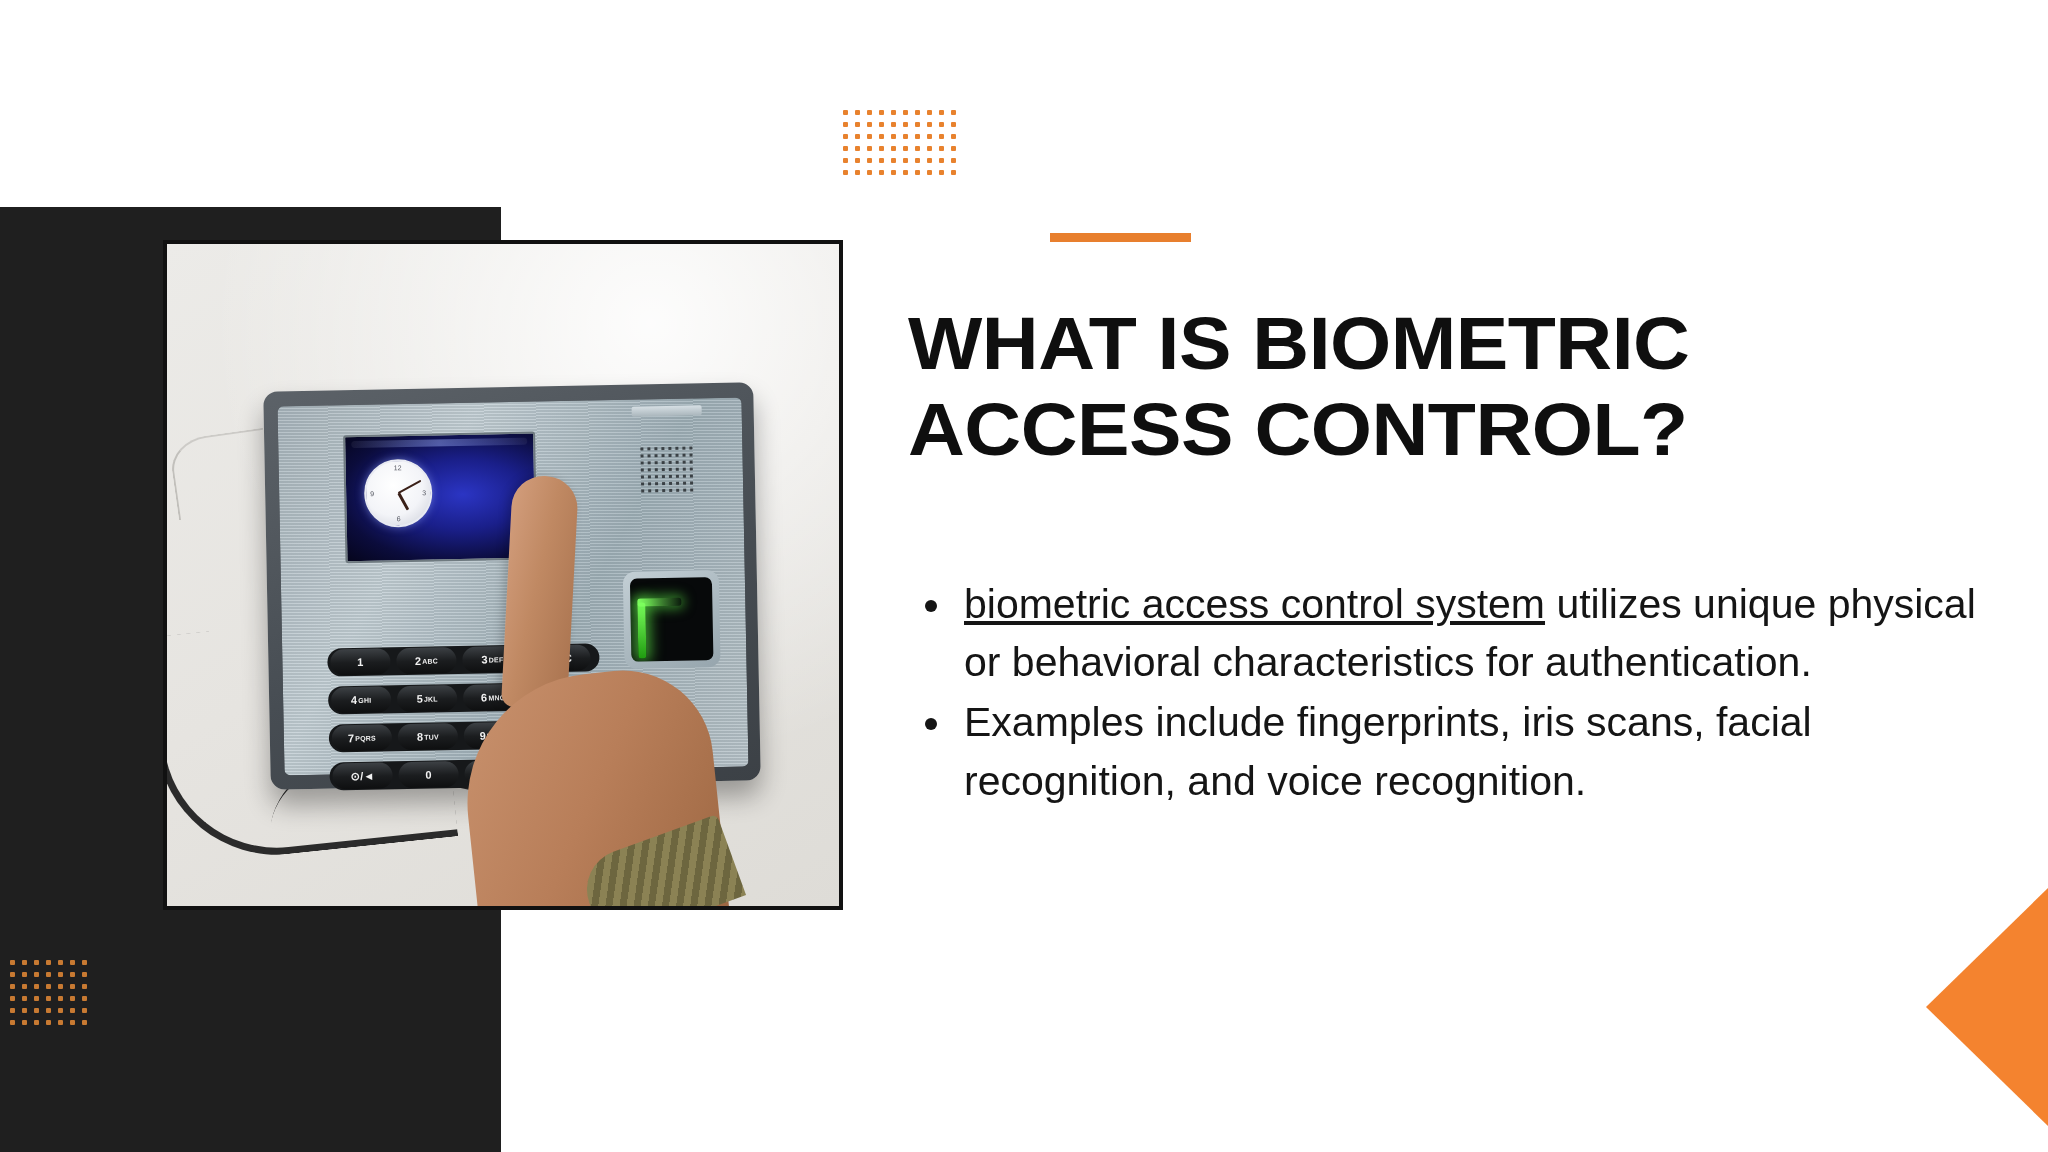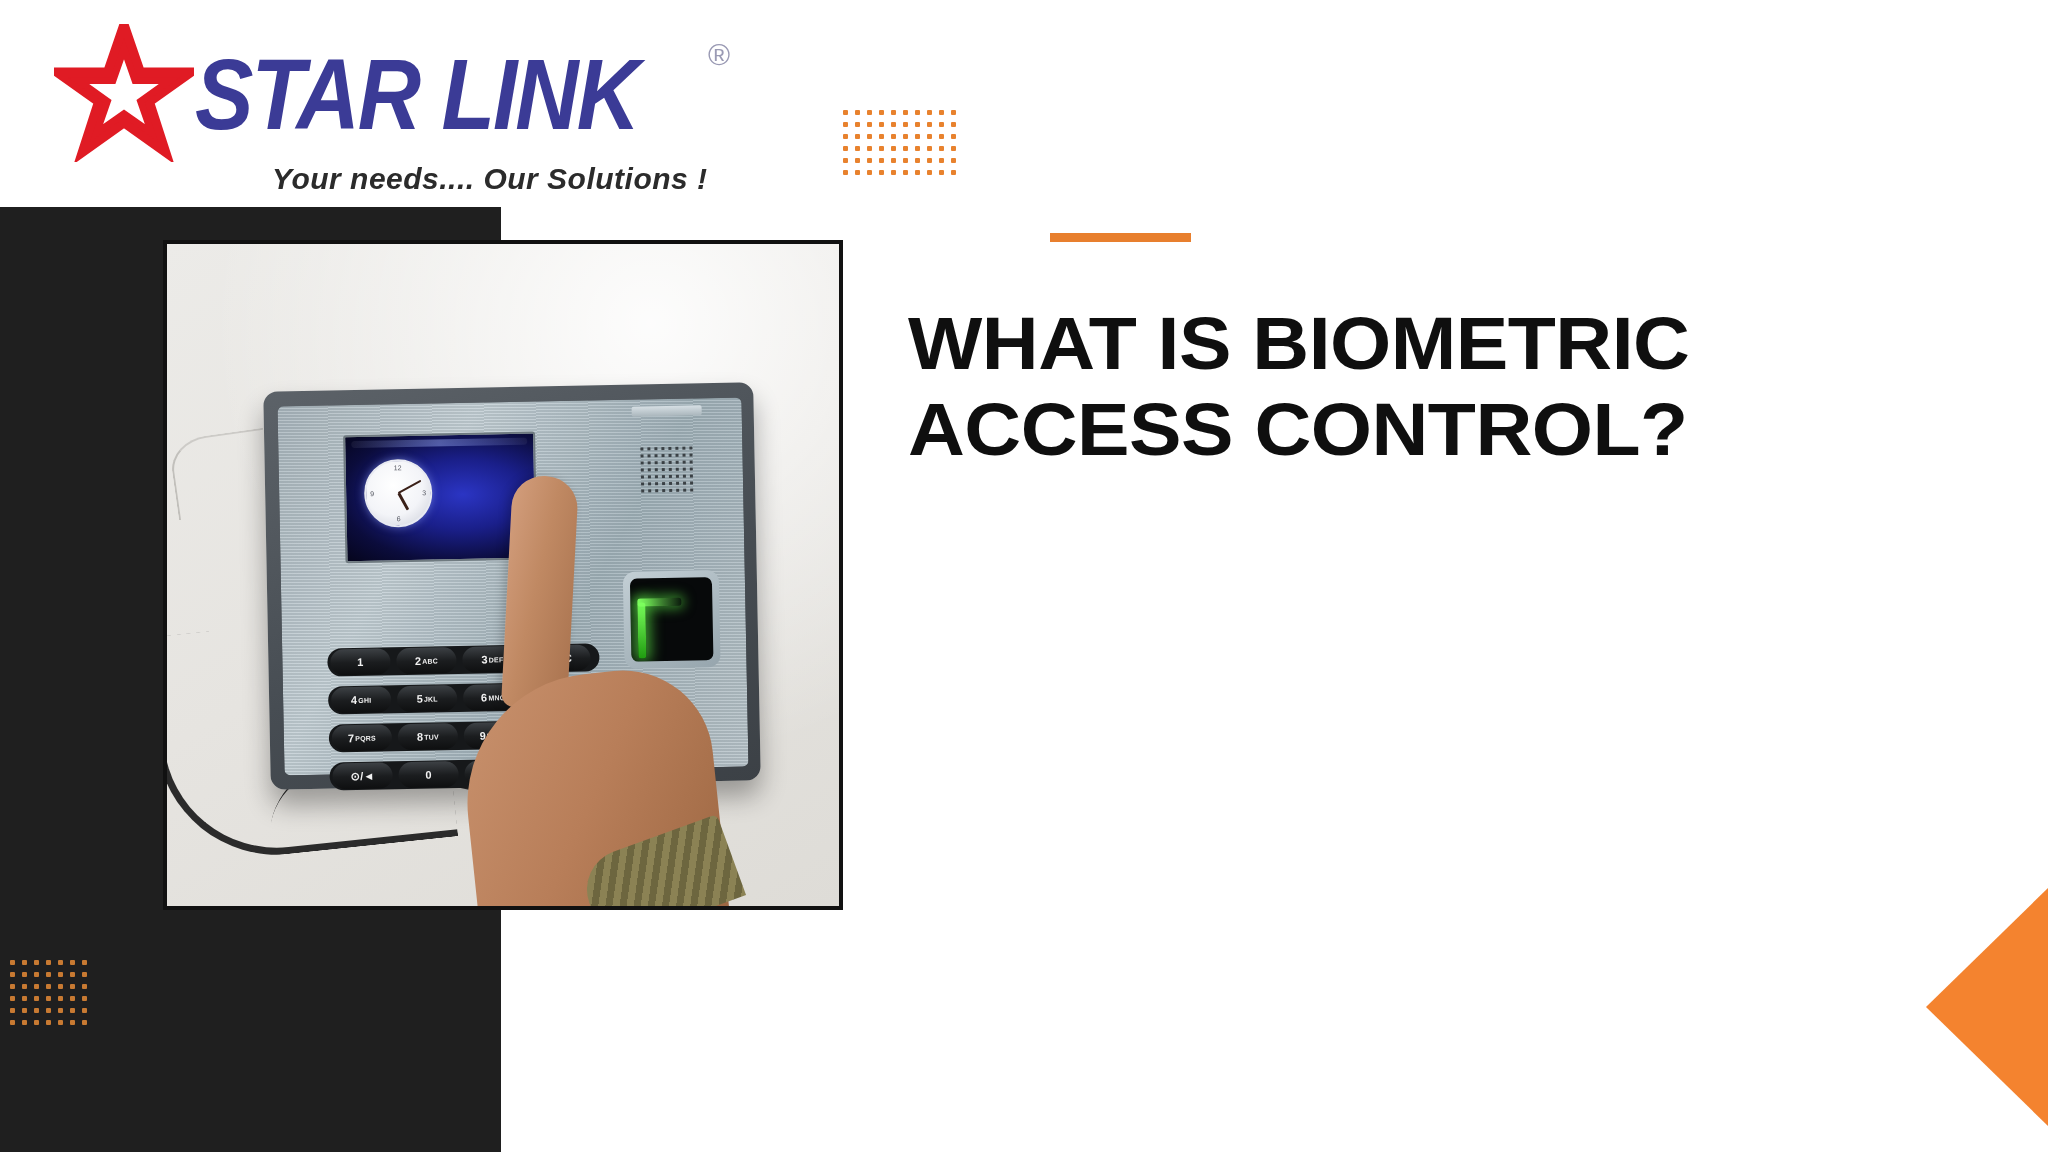--- a/index.html
+++ b/index.html
@@ -344,30 +344,20 @@
   }
   .link-underline { text-decoration:underline; text-underline-offset:3px; }
 </style>
 </head>
 <body>
 
 <div class="slide">
 
   <div class="dark-panel"></div>
 
-  <div class="logo-wrap">
-    <svg class="logo-star" viewBox="0 0 100 100">
-      <polygon points="50,4 61,36 95,36 67,56 78,90 50,70 22,90 33,56 5,36 39,36" fill="none" stroke="#e01b24" stroke-width="9" stroke-linejoin="miter"></polygon>
-      <polygon points="50,14 59,40 87,40 64,56 73,82 50,66 27,82 36,56 13,40 41,40" fill="#ffffff"></polygon>
-      <polygon points="50,18 58,41 83,41 62,56 70,79 50,65 30,79 38,56 17,41 42,41" fill="none" stroke="#e01b24" stroke-width="5"></polygon>
-    </svg>
-    <div class="logo-word">STAR LINK</div>
-    <div class="logo-reg">®</div>
-    <div class="logo-tag">Your needs.... Our Solutions !</div>
-  </div>
 
   <div class="dots dots-top" id="dots-top">
       <span style="background: rgb(232, 130, 46);"></span>
       <span style="background: rgb(232, 130, 46);"></span>
       <span style="background: rgb(232, 130, 46);"></span>
       <span style="background: rgb(232, 130, 46);"></span>
       <span style="background: rgb(232, 130, 46);"></span>
       <span style="background: rgb(232, 130, 46);"></span>
       <span style="background: rgb(232, 130, 46);"></span>
       <span style="background: rgb(232, 130, 46);"></span>
@@ -579,14 +569,18 @@
     <div class="finger"></div>
     <div class="hand-blob">
       <div class="sleeve"></div>
     </div>
   </div>
 
   <div class="accent-bar"></div>
 
   <h1 class="headline">WHAT IS BIOMETRIC ACCESS CONTROL?</h1>
 
+  <ul class="bullets" id="bullets">
+      <li><span class="link-underline">biometric access control system</span><span> utilizes unique physical or behavioral characteristics for authentication.</span></li>
+      <li><span>Examples include fingerprints, iris scans, facial recognition, and voice recognition.</span></li>
+    </ul>
 
 </div>
 
 </body></html>

